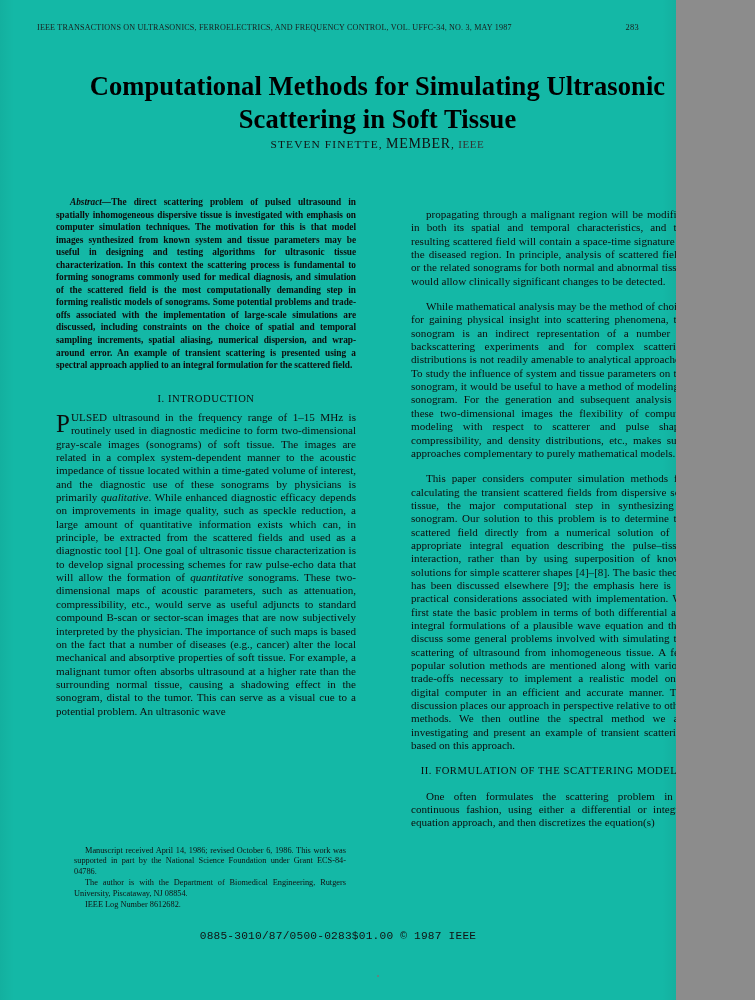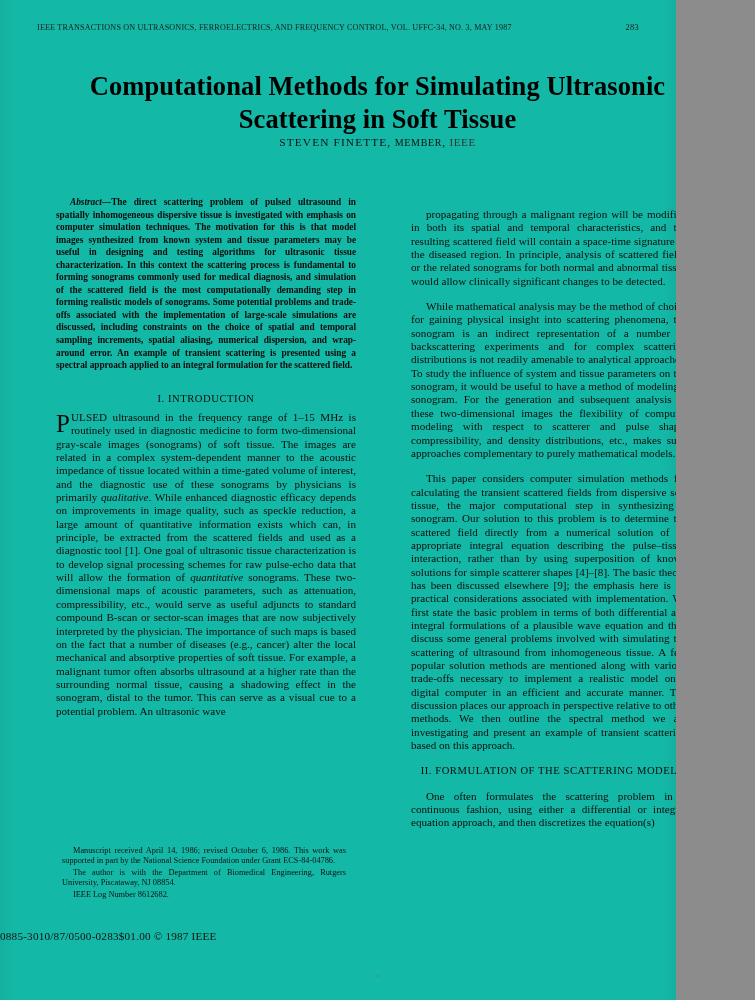--- a/index.html
+++ b/index.html
@@ -65,21 +65,21 @@
     letter-spacing: 0.8px;
     color: #111;
     white-space: nowrap;
   }
   .authors .nm {
     font-variant: small-caps;
     letter-spacing: 1.1px;
   }
   .authors .mb {
     font-variant: small-caps;
-    font-size: 10px;
+    font-size: 14px;
     letter-spacing: 0.7px;
   }
   .authors .ie {
     font-variant: small-caps;
     font-size: 11px;
     letter-spacing: 0.6px;
     color: #333;
   }
   
   .col {
@@ -146,39 +146,40 @@
     position: absolute;
     left: 58px;
     top: 843px;
     width: 288px;
     font-size: 8.3px;
     line-height: 10.4px;
     text-align: justify;
     color: #111;
   }
   .footnote p {
-    margin: 0 0 1px 4px;
+    margin: 0 0 1px 16px;
     text-indent: 11px;
   }
   .footnote .rule {
     width: 104px;
     height: 0;
     border-top: 0px solid #111;
     margin: 0 0 3px 0;
   }
   
   .copyright {
     position: absolute;
     left: 0;
     right: 0;
     top: 930px;
-    text-align: left;
+    text-align: center;
     font-size: 11.2px;
     letter-spacing: 0.2px;
     color: #111;
+    font-family: Liberation Mono, monospace;
   }
   .page-dot {
     position: absolute;
     left: 377px;
     top: 975px;
     width: 2px;
     height: 2px;
     background: #777;
     border-radius: 50%;
   }

